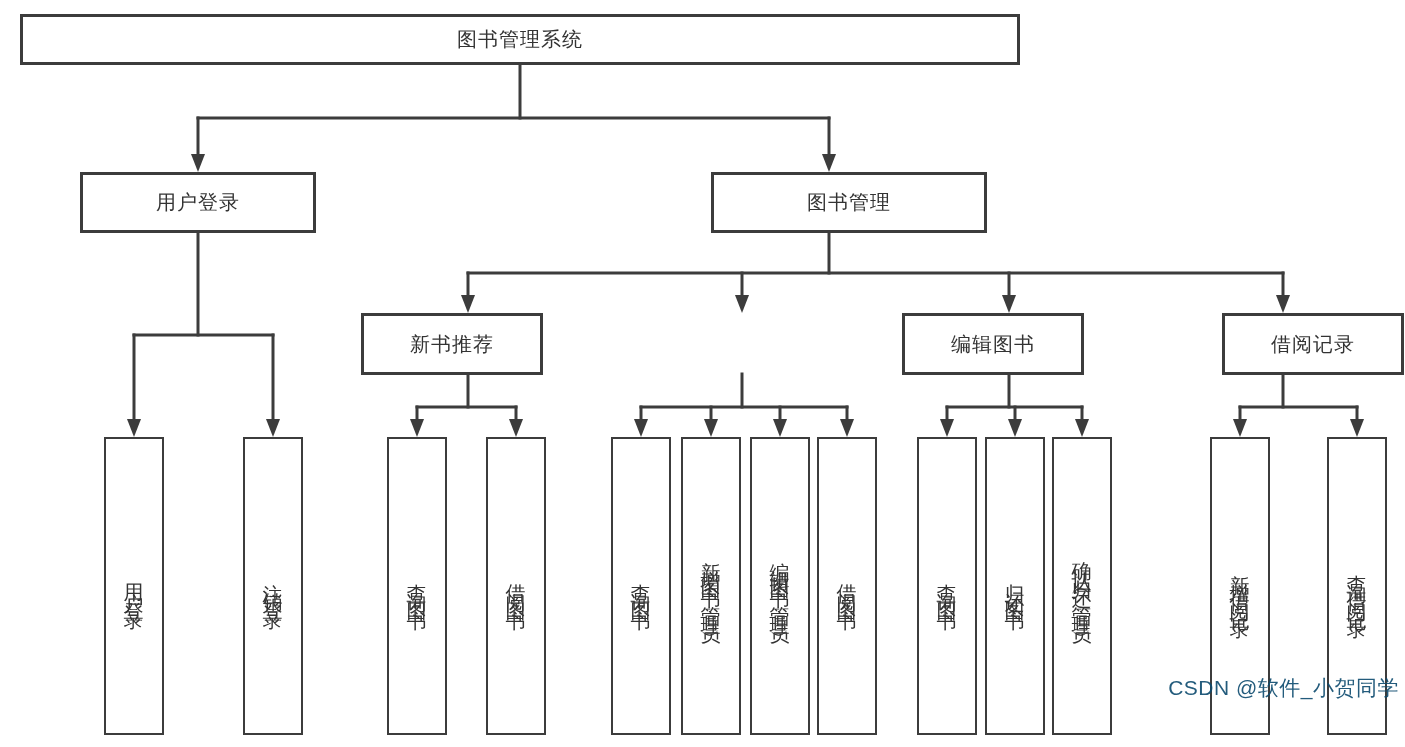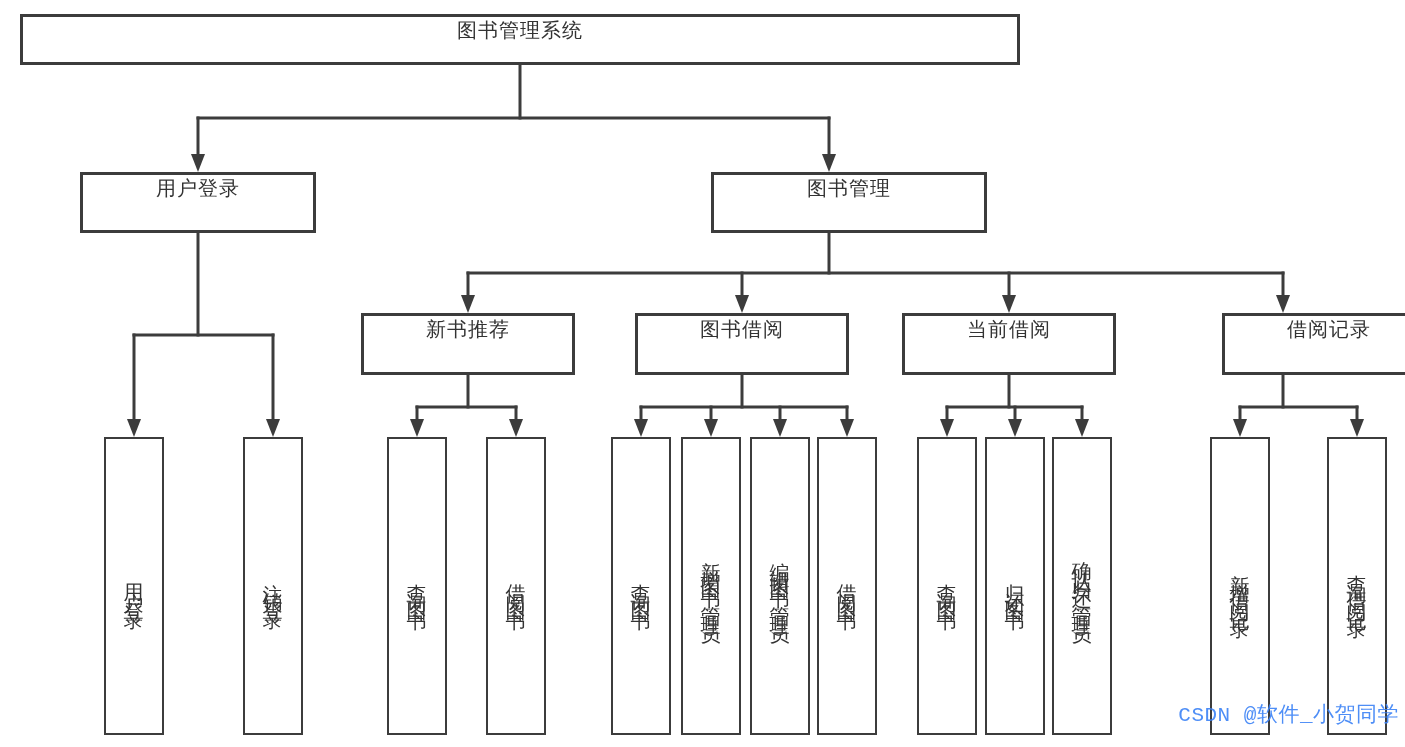--- a/index.html
+++ b/index.html
@@ -5,53 +5,53 @@
   html,body{margin:0;padding:0;background:#ffffff;}
   body{
     font-family:"Liberation Sans","DejaVu Sans",sans-serif;
     width:1405px;height:747px;overflow:hidden;
   }
   .canvas{position:relative;width:1405px;height:747px;background:#ffffff;}
   .connectors{position:absolute;left:0;top:0;z-index:1;}
   .box{
     position:absolute;z-index:2;background:#ffffff;
     border:3px solid #3c3c3c;box-sizing:border-box;
-    display:flex;align-items:flex-start;justify-content:center;
+    display:flex;align-items:center;justify-content:center;
     color:#333333;font-size:20px;letter-spacing:1px;
   }
   .leaf{
     position:absolute;z-index:2;background:#ffffff;
     border:2px solid #3c3c3c;box-sizing:border-box;
     top:437px;height:298px;width:60px;
     display:flex;align-items:center;justify-content:center;
     color:#333333;font-size:20px;
   }
   .vtext{
     writing-mode:vertical-rl;text-orientation:mixed;
     letter-spacing:9px;line-height:1;white-space:nowrap;
   }
   
   .n-root{left:20px;top:14px;width:1000px;height:51px;}
   .n-l2a{left:80px;top:172px;width:236px;height:61px;}
   .n-l2b{left:711px;top:172px;width:276px;height:61px;}
-  .n-l3{top:313px;width:214px;height:62px;}
+  .n-l3{top:313px;width:182px;height:62px;}
   .n-l3-1{left:361px;}
   .n-l3-2{left:635px;}
   .n-l3-3{left:902px;}
   .n-l3-4{left:1176px;margin-left:46px;}
   .lf-1{left:104px;}  .lf-2{left:243px;}
   .lf-3{left:387px;}  .lf-4{left:486px;}
   .lf-5{left:611px;}  .lf-6{left:681px;}
   .lf-7{left:750px;}  .lf-8{left:817px;}
   .lf-9{left:917px;}  .lf-10{left:985px;}
   .lf-11{left:1052px;}
   .lf-12{left:1210px;} .lf-13{left:1327px;}
   .watermark{
-    position:absolute;z-index:3;right:6px;top:700px;
-    color:#3b82f6;font-size:21px;letter-spacing:0.5px;opacity:0.9;font-family:Liberation Mono, monospace;
+    position:absolute;z-index:3;right:6px;top:674px;
+    color:#0c4a6e;font-size:21px;letter-spacing:0.5px;opacity:0.9;
   }
 </style>
 </head>
 <body>
 
 <div class="canvas">
 
   <svg class="connectors" width="1405" height="747" viewBox="0 0 1405 747">
     <g stroke="#3c3c3c" stroke-width="3" fill="none" stroke-linecap="square">
 
@@ -125,25 +125,22 @@
   <div class="box n-l2a">
     <span>用户登录</span>
   </div>
   <div class="box n-l2b">
     <span>图书管理</span>
   </div>
 
   <div class="box n-l3 n-l3-1">
     <span>新书推荐</span>
   </div>
-  <div class="box n-l3 n-l3-2">
-    <span>图书借阅</span>
-  </div>
   <div class="box n-l3 n-l3-3">
-    <span>当前借阅</span>
+    <span>编辑图书</span>
   </div>
   <div class="box n-l3 n-l3-4">
     <span>借阅记录</span>
   </div>
 
   <div class="leaf lf-1">
     <span class="vtext">用户登录</span>
   </div>
   <div class="leaf lf-2">
     <span class="vtext">注销登录</span>

